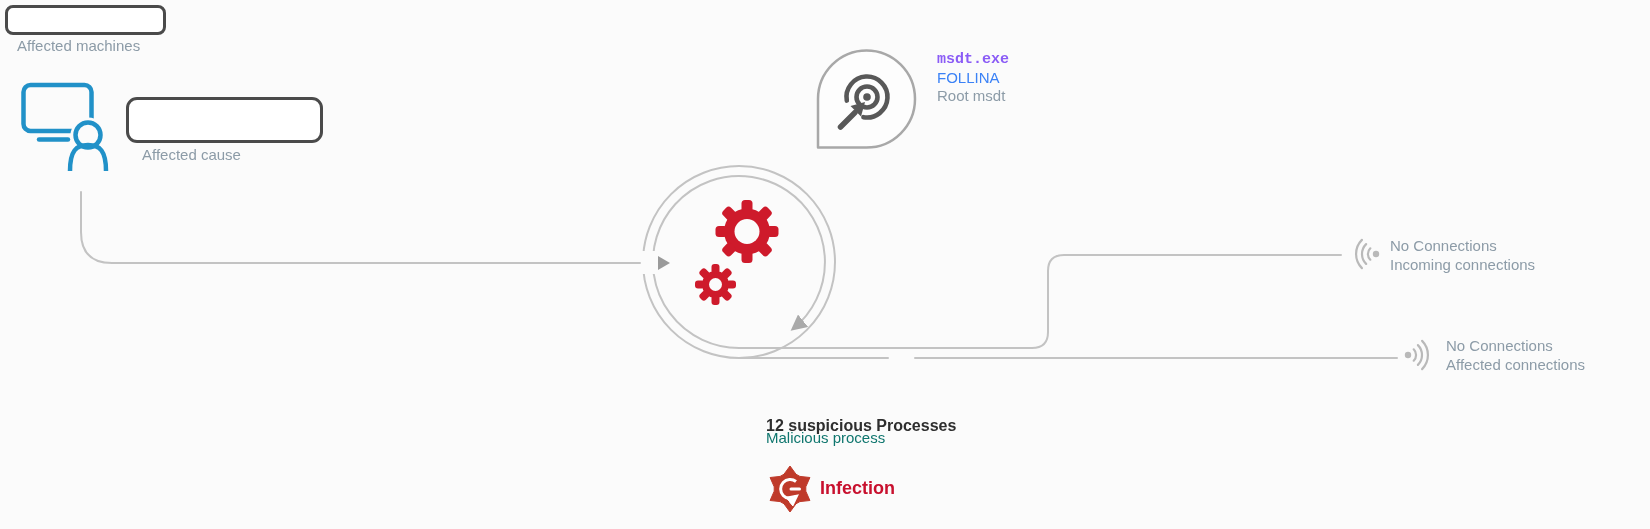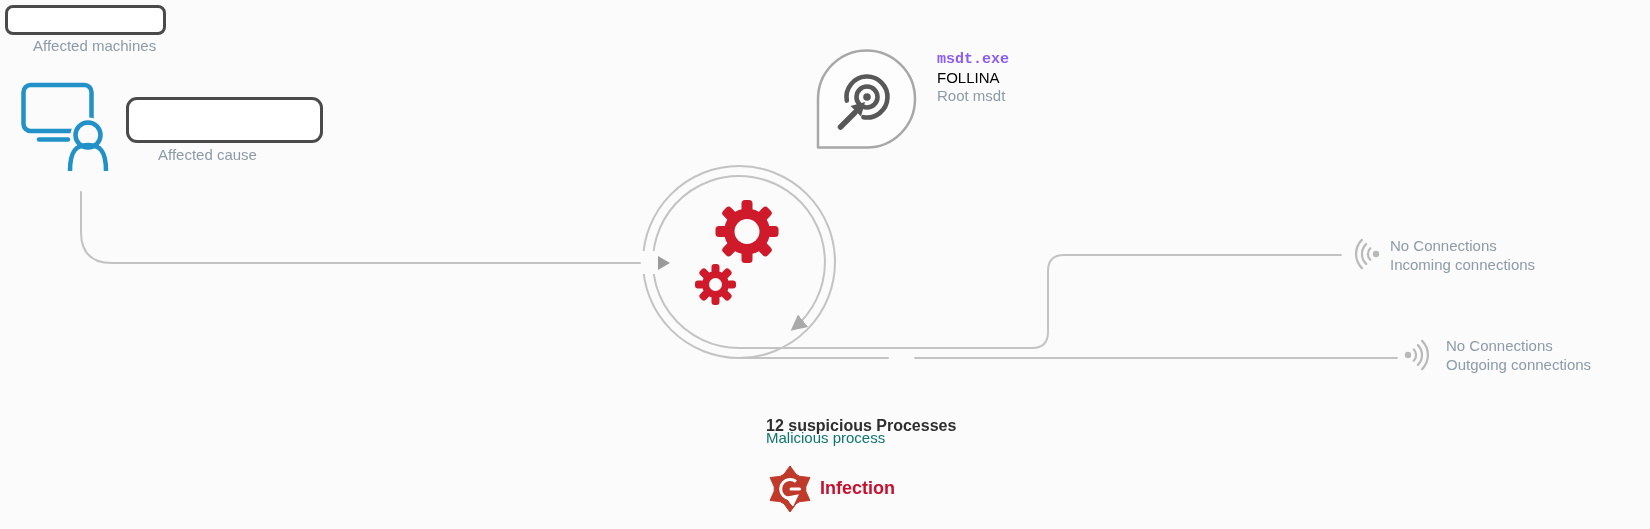--- a/index.html
+++ b/index.html
@@ -5,24 +5,24 @@
   html,body{margin:0;padding:0;background:#fbfbfb;}
   #canvas{
     position:relative;width:1650px;height:529px;overflow:hidden;
     background:#fbfbfb;
     font-family:"Liberation Sans","DejaVu Sans",sans-serif;
   }
   svg{position:absolute;left:0;top:0;}
   .redaction{
     position:absolute;background:#ffffff;border:3px solid #4a4a4a;box-sizing:border-box;
   }
-  .lbl{position:absolute;color:#8c9ba7;font-size:15px;line-height:19px;white-space:nowrap;margin-left:16px;}
+  .lbl{position:absolute;color:#8c9ba7;font-size:15px;line-height:19px;white-space:nowrap;}
   .rc-text{position:absolute;left:937px;top:51px;font-size:15px;line-height:18px;white-space:nowrap;}
   .rc-proc{color:#8b5cf6;font-weight:700;font-family:Liberation Mono, monospace;}
-  .rc-threat{color:#000000;}
+  .rc-threat{color:#3b82f6;}
   .rc-label{color:#8c9ba7;}
   .conn-text{position:absolute;font-size:15px;line-height:19px;color:#8c9ba7;white-space:nowrap;}
   .proc-title{position:absolute;left:766px;top:417px;font-size:16px;font-weight:700;color:#2e2e2e;white-space:nowrap;}
   .proc-sub{position:absolute;left:766px;top:429px;font-size:15px;color:#0f766e;white-space:nowrap;}
   .infection-lbl{position:absolute;left:820px;top:478px;font-size:18px;font-weight:700;color:#c8102e;white-space:nowrap;}
 </style>
 </head>
 <body>
 
 <div id="canvas">
@@ -139,21 +139,21 @@
     <div class="rc-label">Root msdt</div>
   </div>
 
   <div class="conn-text" style="left:1390px;top:236px;">
     <div>No Connections</div>
     <div>Incoming connections</div>
   </div>
 
   <div class="conn-text" style="left:1446px;top:336px;">
     <div>No Connections</div>
-    <div>Outgoing connections</div>
+    <div>Affected connections</div>
   </div>
 
   <div class="proc-title">12 suspicious Processes</div>
   <div class="proc-sub">Malicious process</div>
 
   <div class="infection-lbl">Infection</div>
 
 </div>
 
 </body></html>

